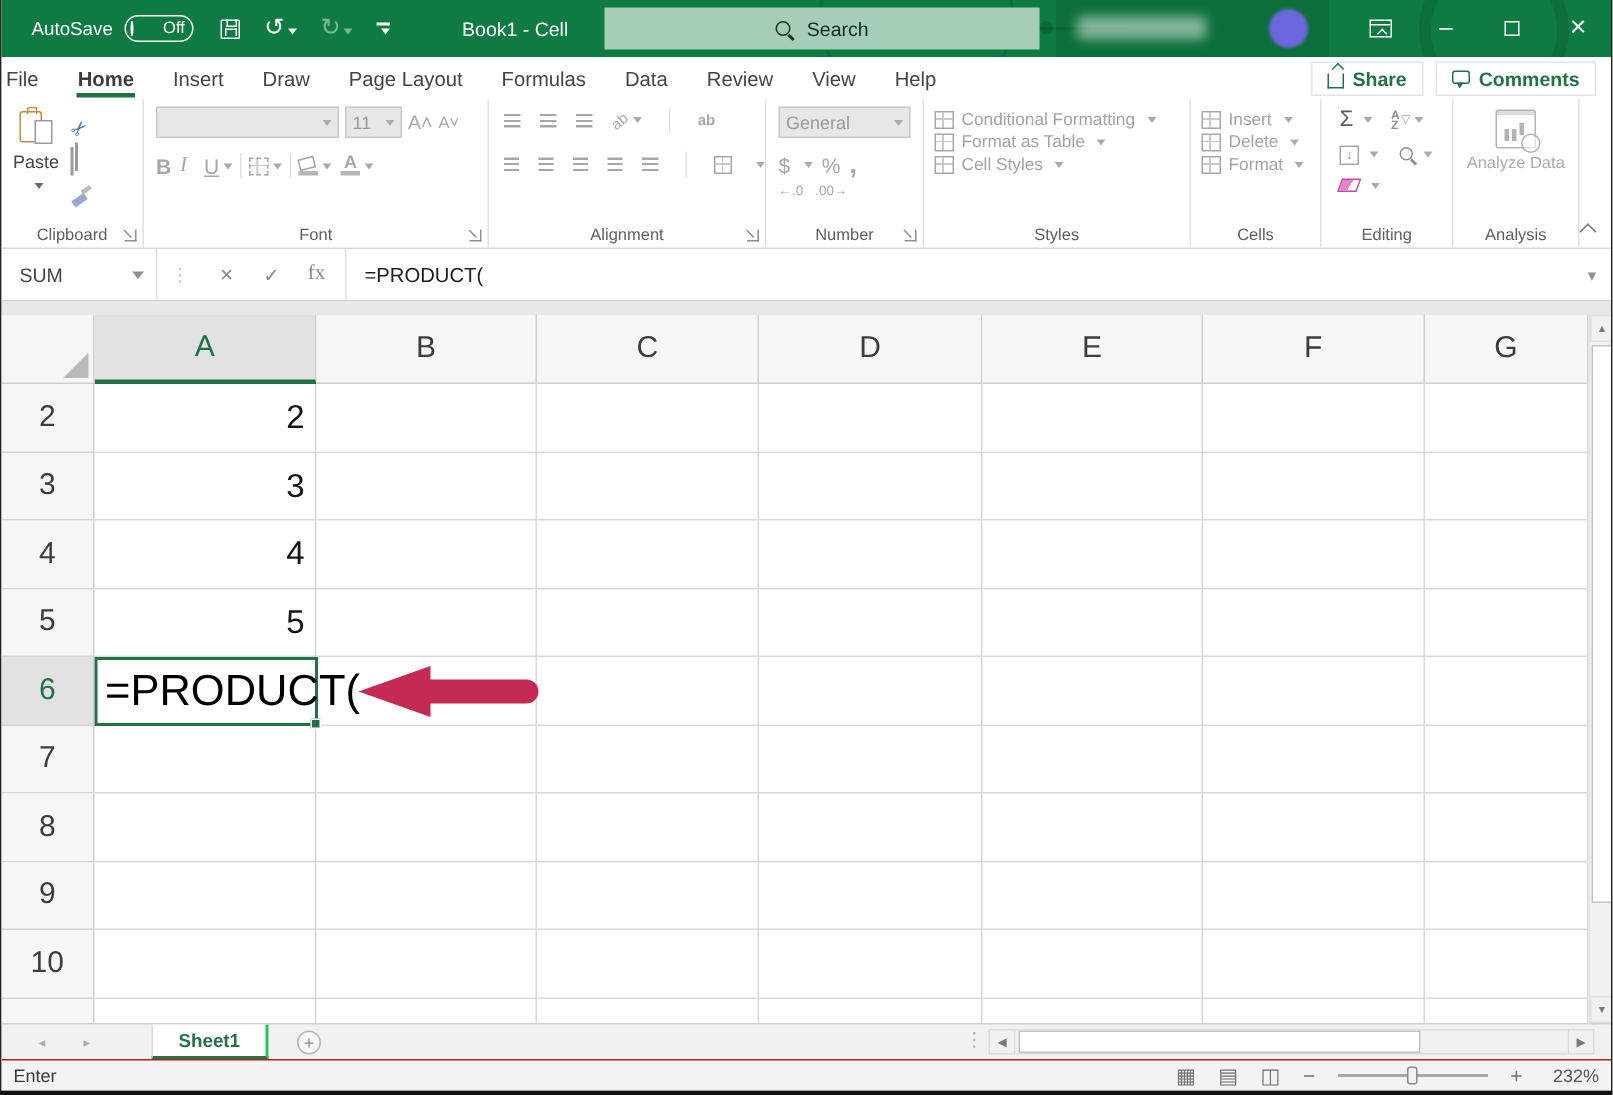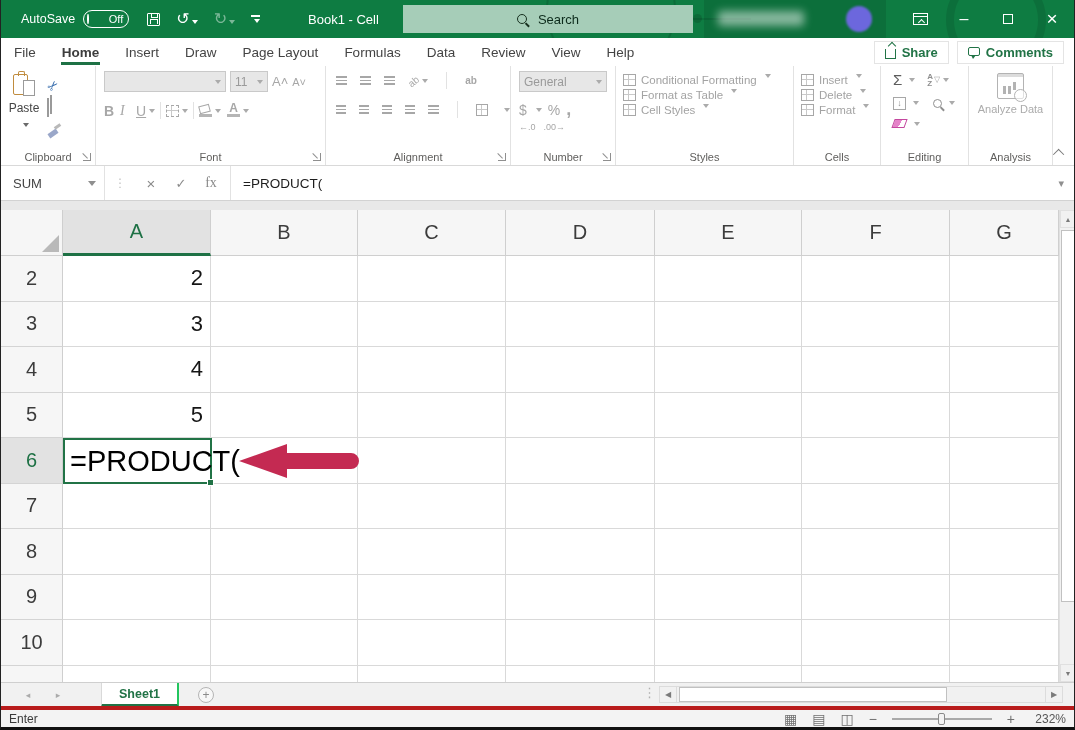--- a/index.html
+++ b/index.html
@@ -33,21 +33,21 @@
   .acct-name{position:absolute;left:14px;top:11px;width:86px;height:15px;background:rgba(255,255,255,.5);border-radius:3px;filter:blur(4px)}
   .avatar{position:absolute;left:142px;top:6px;width:26px;height:26px;border-radius:50%;background:#6c67dd;filter:blur(1px)}
   .wc{position:absolute;top:0;width:44px;height:38px;display:flex;align-items:center;justify-content:center;color:#fff;z-index:3}
   .rdo-ico{width:15px;height:12px;border:1px solid #fff;position:relative}
   .rdo-ico::before{content:"";position:absolute;left:0;top:2px;right:0;height:1px;background:#fff}
   .rdo-ico::after{content:"";position:absolute;left:5px;top:5.5px;width:4px;height:4px;border-left:1px solid #fff;border-top:1px solid #fff;transform:rotate(45deg)}
   .max-ico{width:10px;height:10px;border:1.2px solid #fff}
   
   .menubar{position:absolute;left:0;top:38px;right:0;height:28px;background:#fff;display:flex;align-items:center;font-size:13.5px;color:#444}
   .mtab{position:relative;padding:0 13px;height:100%;display:flex;align-items:center;cursor:default}
-  .mtab:first-child{padding-left:13px}
+  .mtab:first-child{padding-left:3px}
   .mtab.active{font-weight:700;color:#3d3d3d}
   .mtab.active::after{content:"";position:absolute;left:12px;right:12px;bottom:1px;height:3px;background:#1e7145}
   .mb-right{margin-left:auto;display:flex;align-items:center;gap:8px;padding-right:10px}
   .mb-btn{display:flex;align-items:center;gap:6px;height:23px;padding:0 10px;border:1px solid #e4e4e4;background:#fff;color:#217346;font-weight:700;font-size:13px}
   .share-ico{width:11px;height:10px;border:1.3px solid #217346;border-top:none;position:relative;margin-top:3px}
   .share-ico::before{content:"";position:absolute;left:3px;top:-6px;width:5px;height:5px;border-right:1.3px solid #217346;border-top:1.3px solid #217346;transform:rotate(-45deg)}
   .cmt-ico{width:12px;height:9px;border:1.3px solid #217346;border-radius:2px;position:relative;margin-top:-2px}
   .cmt-ico::after{content:"";position:absolute;left:2px;bottom:-4px;border-left:2px solid transparent;border-right:3px solid transparent;border-top:4px solid #217346}
   
   .ribbon{position:absolute;left:0;top:66px;right:0;height:100px;background:#fff;border-bottom:1px solid #d9d9d9;display:flex}
@@ -57,21 +57,21 @@
   .launcher::before{content:"";position:absolute;left:0;top:0;width:7px;height:1.4px;background:#8f8f8f;transform:rotate(45deg);transform-origin:left top}
   .gi{color:#a7a7a7}
   .cv{display:inline-block;width:0;height:0;border-left:3.5px solid transparent;border-right:3.5px solid transparent;border-top:4px solid #ababab;margin-left:3px;vertical-align:middle}
   .ln{display:inline-block;width:11px;height:9px;background:linear-gradient(#a7a7a7 0 1.5px,transparent 1.5px 3.7px,#a7a7a7 3.7px 5.2px,transparent 5.2px 7.4px,#a7a7a7 7.4px 9px)}
   .combo{height:21px;background:#e7e7e7;border:1px solid #c9c9c9;display:flex;align-items:center;justify-content:space-between;font-size:12px;color:#9a9a9a;padding:0 4px}
   .rrow{display:flex;align-items:center}
   .vsep{width:1px;height:17px;background:#e2e2e2;margin:0 5px}
   .sq{display:inline-block;width:13px;height:12px;border:1px solid #a7a7a7;background:
       linear-gradient(transparent 0 4px,#c9c9c9 4px 5px,transparent 5px) ,
       linear-gradient(90deg,transparent 0 4px,#c9c9c9 4px 5px,transparent 5px)}
-  .srow{display:flex;gap:5px;font-size:11.5px;color:#a3a3a3;margin:3px 0 0 7px;white-space:nowrap}
+  .srow{display:flex;align-items:center;gap:5px;font-size:11.5px;color:#a3a3a3;margin:3px 0 0 7px;white-space:nowrap}
   .paste-ico{width:24px;height:27px;position:relative;margin:1px auto 2px}
   .paste-board{position:absolute;left:1px;top:2px;width:15px;height:21px;border:1.5px solid #c08c3e;border-radius:2px}
   .paste-clip{position:absolute;left:5.5px;top:-1px;width:7px;height:5px;border:1.5px solid #c08c3e;border-bottom:none;border-radius:2px 2px 0 0}
   .paste-page{position:absolute;right:1px;top:8px;width:12px;height:16px;background:#fff;border:1.4px solid #9a9a9a}
   .copy-ico{position:relative;width:12px;height:14px;border:1.3px solid #9a9a9a;background:#fff;box-shadow:3px -3px 0 -1px #fff,3px -3px 0 0 #9a9a9a}
   .brush-ico{position:relative;width:14px;height:14px}
   .brush-ico::before{content:"";position:absolute;left:1px;top:7px;width:10px;height:5px;background:#9aa7c9;transform:rotate(-35deg)}
   .brush-ico::after{content:"";position:absolute;right:0;top:1px;width:7px;height:3px;background:#b9b9b9;transform:rotate(-35deg)}
   .eraser{width:13px;height:9px;background:linear-gradient(105deg,#e583c9 0 55%,#fff 55%);border:1.2px solid #c4489f;transform:skewX(-20deg)}
   .fillbox{width:13px;height:13px;border:1px solid #a7a7a7;display:flex;align-items:center;justify-content:center;font-size:9px;color:#8f8f8f}
@@ -122,21 +122,21 @@
   .stb{position:absolute;left:0;top:682px;right:0;height:24px;background:#f1f1f1;border-top:1px solid #cfcfcf;font-size:12.5px}
   .snav{position:absolute;top:0;height:24px;width:26px;display:flex;align-items:center;justify-content:center;color:#ababab;font-size:9px}
   .sheettab{position:absolute;left:100px;top:0;height:24px;padding:0 17px;background:#fff;border-left:1px solid #d9d9d9;border-right:2px solid #22c55e;border-bottom:3px solid #217346;display:flex;align-items:center;color:#217346;font-weight:700}
   .newsheet{position:absolute;left:197px;top:4px;width:16px;height:16px;border:1px solid #b5b5b5;border-radius:50%;display:flex;align-items:center;justify-content:center;color:#8a8a8a;font-size:12px;line-height:1;background:#f7f7f7}
   .splitdots{position:absolute;left:642px;top:2px;color:#b0b0b0;font-size:13px;letter-spacing:-2px}
   .hsb{position:absolute;left:658px;top:3px;width:404px;height:17px;display:flex}
   .hbtn{width:18px;height:17px;display:flex;align-items:center;justify-content:center;color:#7a7a7a;font-size:8px;background:#f1f1f1;border:1px solid #dcdcdc}
   .htrack{flex:1;position:relative;background:#f1f1f1;border-top:1px solid #dcdcdc;border-bottom:1px solid #dcdcdc}
   .hthumb{position:absolute;left:2px;top:0;height:100%;width:268px;background:#fff;border:1px solid #c1c1c1}
   
-  .sb{position:absolute;left:0;top:706px;right:0;height:21px;background:#f3f3f3;border-top:4px solid #b91c1c;display:flex;align-items:center;font-size:12px;color:#3a3a3a}
+  .sb{position:absolute;left:0;top:706px;right:0;height:21px;background:#f3f3f3;border-top:1px solid #b91c1c;display:flex;align-items:center;font-size:12px;color:#3a3a3a}
   .sb-mode{margin-left:8px}
   .sbright{position:absolute;right:8px;top:0;height:100%;display:flex;align-items:center;gap:15px}
   .viewico{color:#707070;font-size:14px}
   .zminus,.zplus{color:#707070;font-size:14px}
   .ztrack{position:relative;width:100px;height:2px;background:#a9a9a9}
   .znotch{position:absolute;left:50px;top:-3px;width:1px;height:8px;background:#8a8a8a}
   .zthumb{position:absolute;left:46px;top:-5px;width:7px;height:12px;background:#f3f3f3;border:1px solid #8a8a8a;border-radius:2px}
   .zoomtxt{color:#555;width:36px;text-align:right}
 </style>
 </head>

